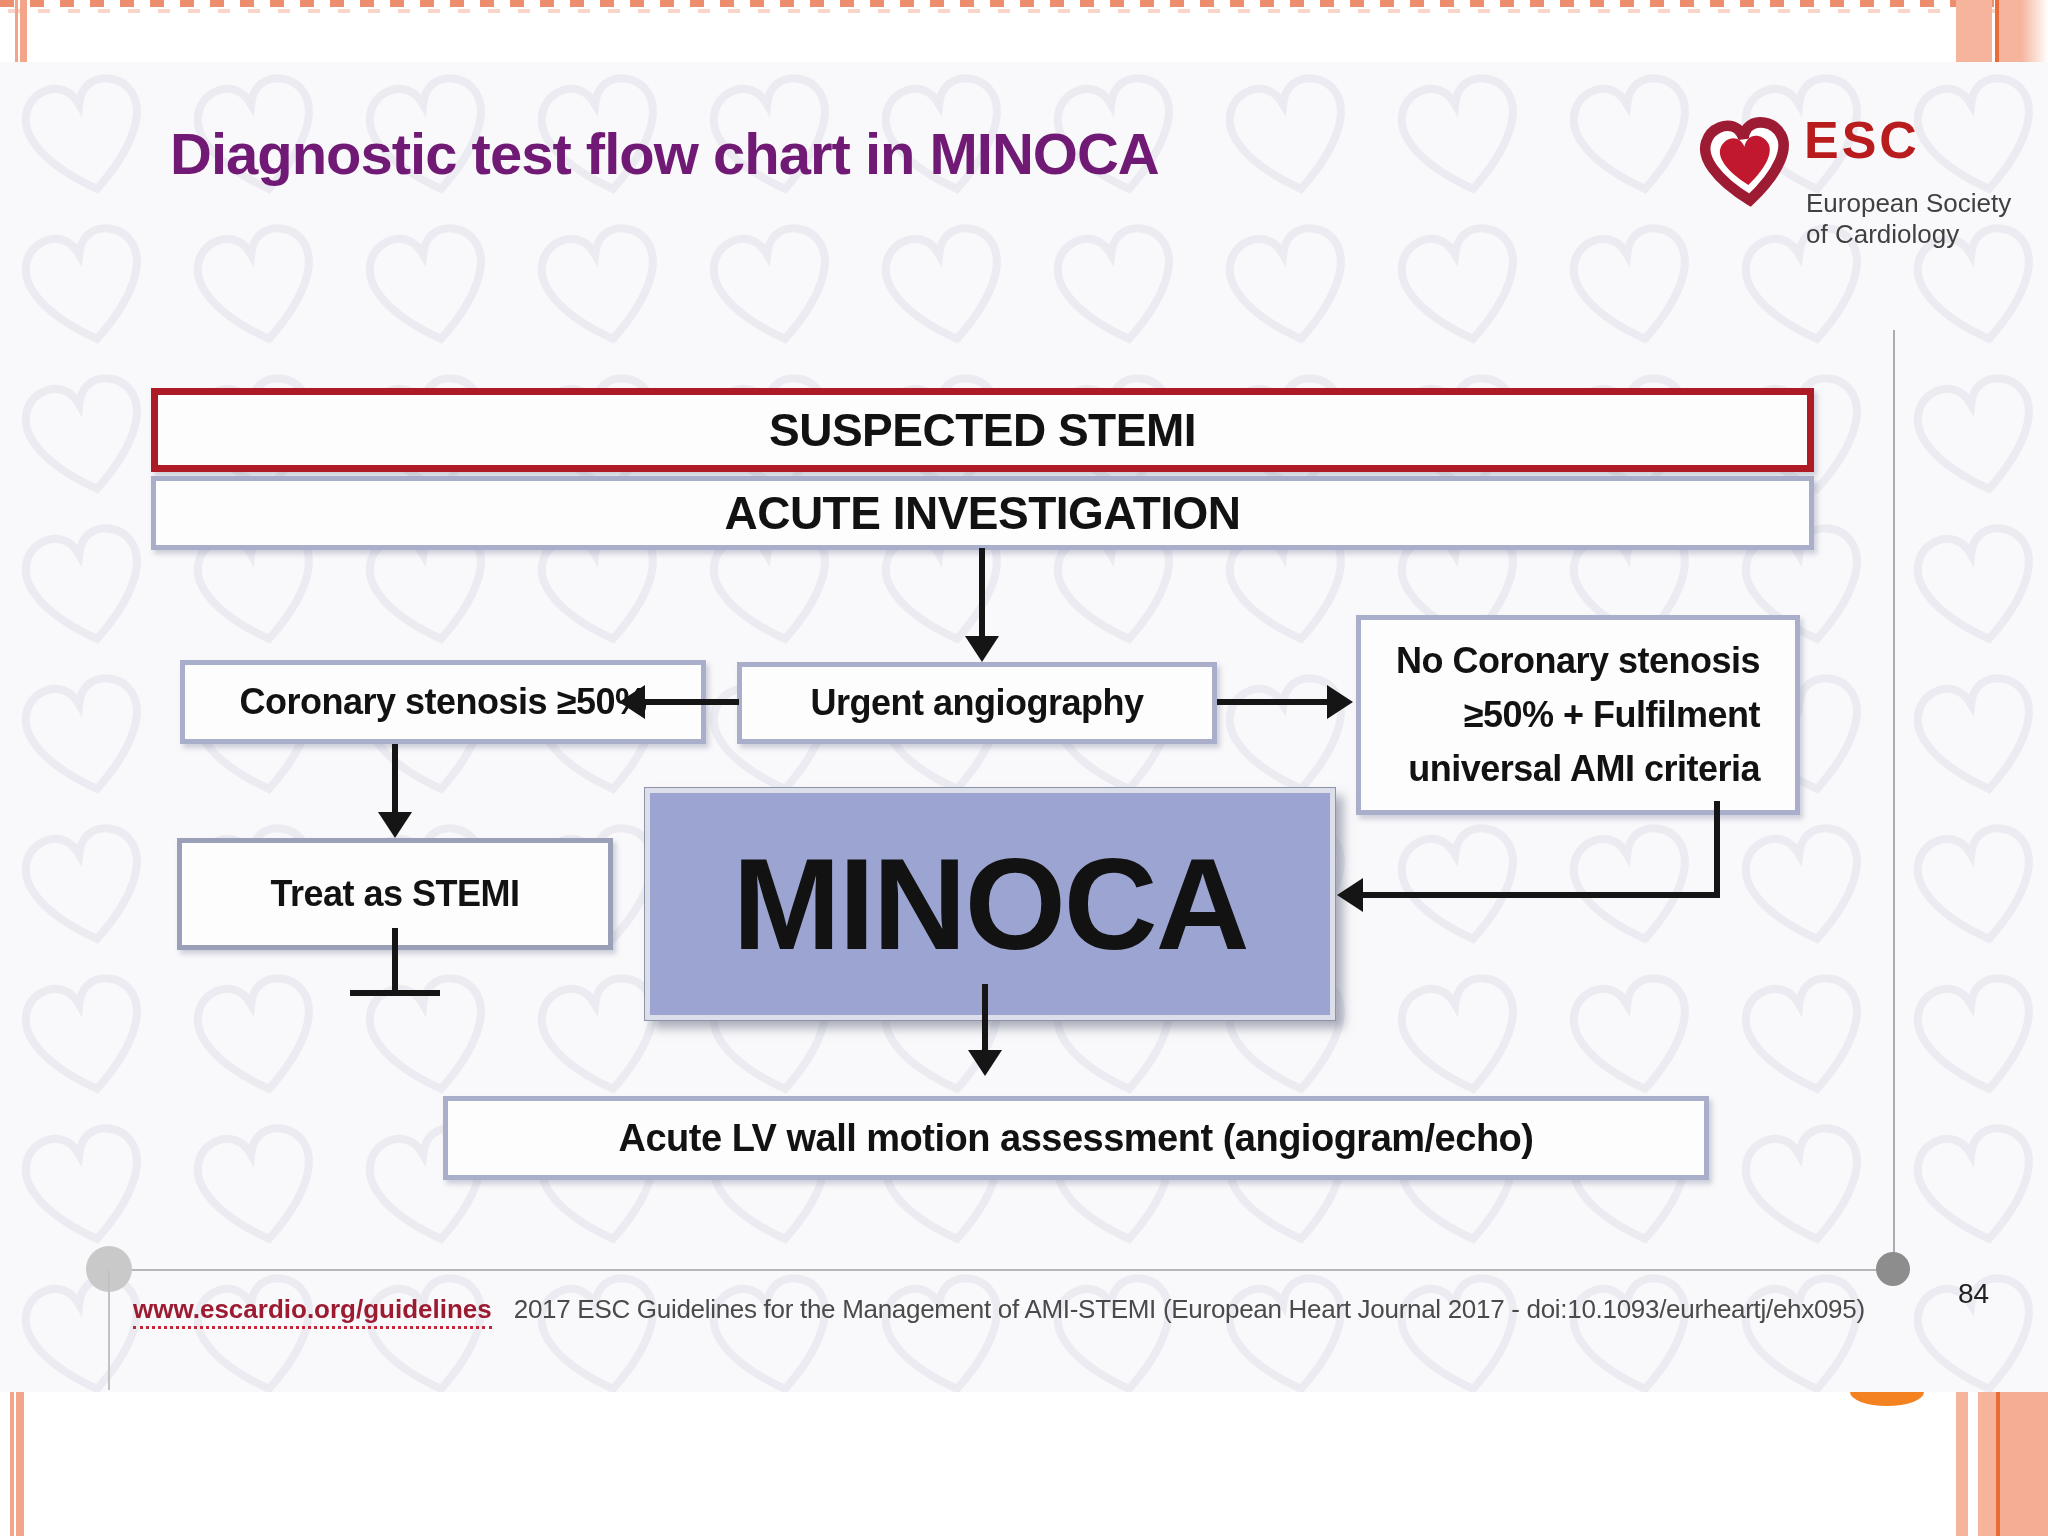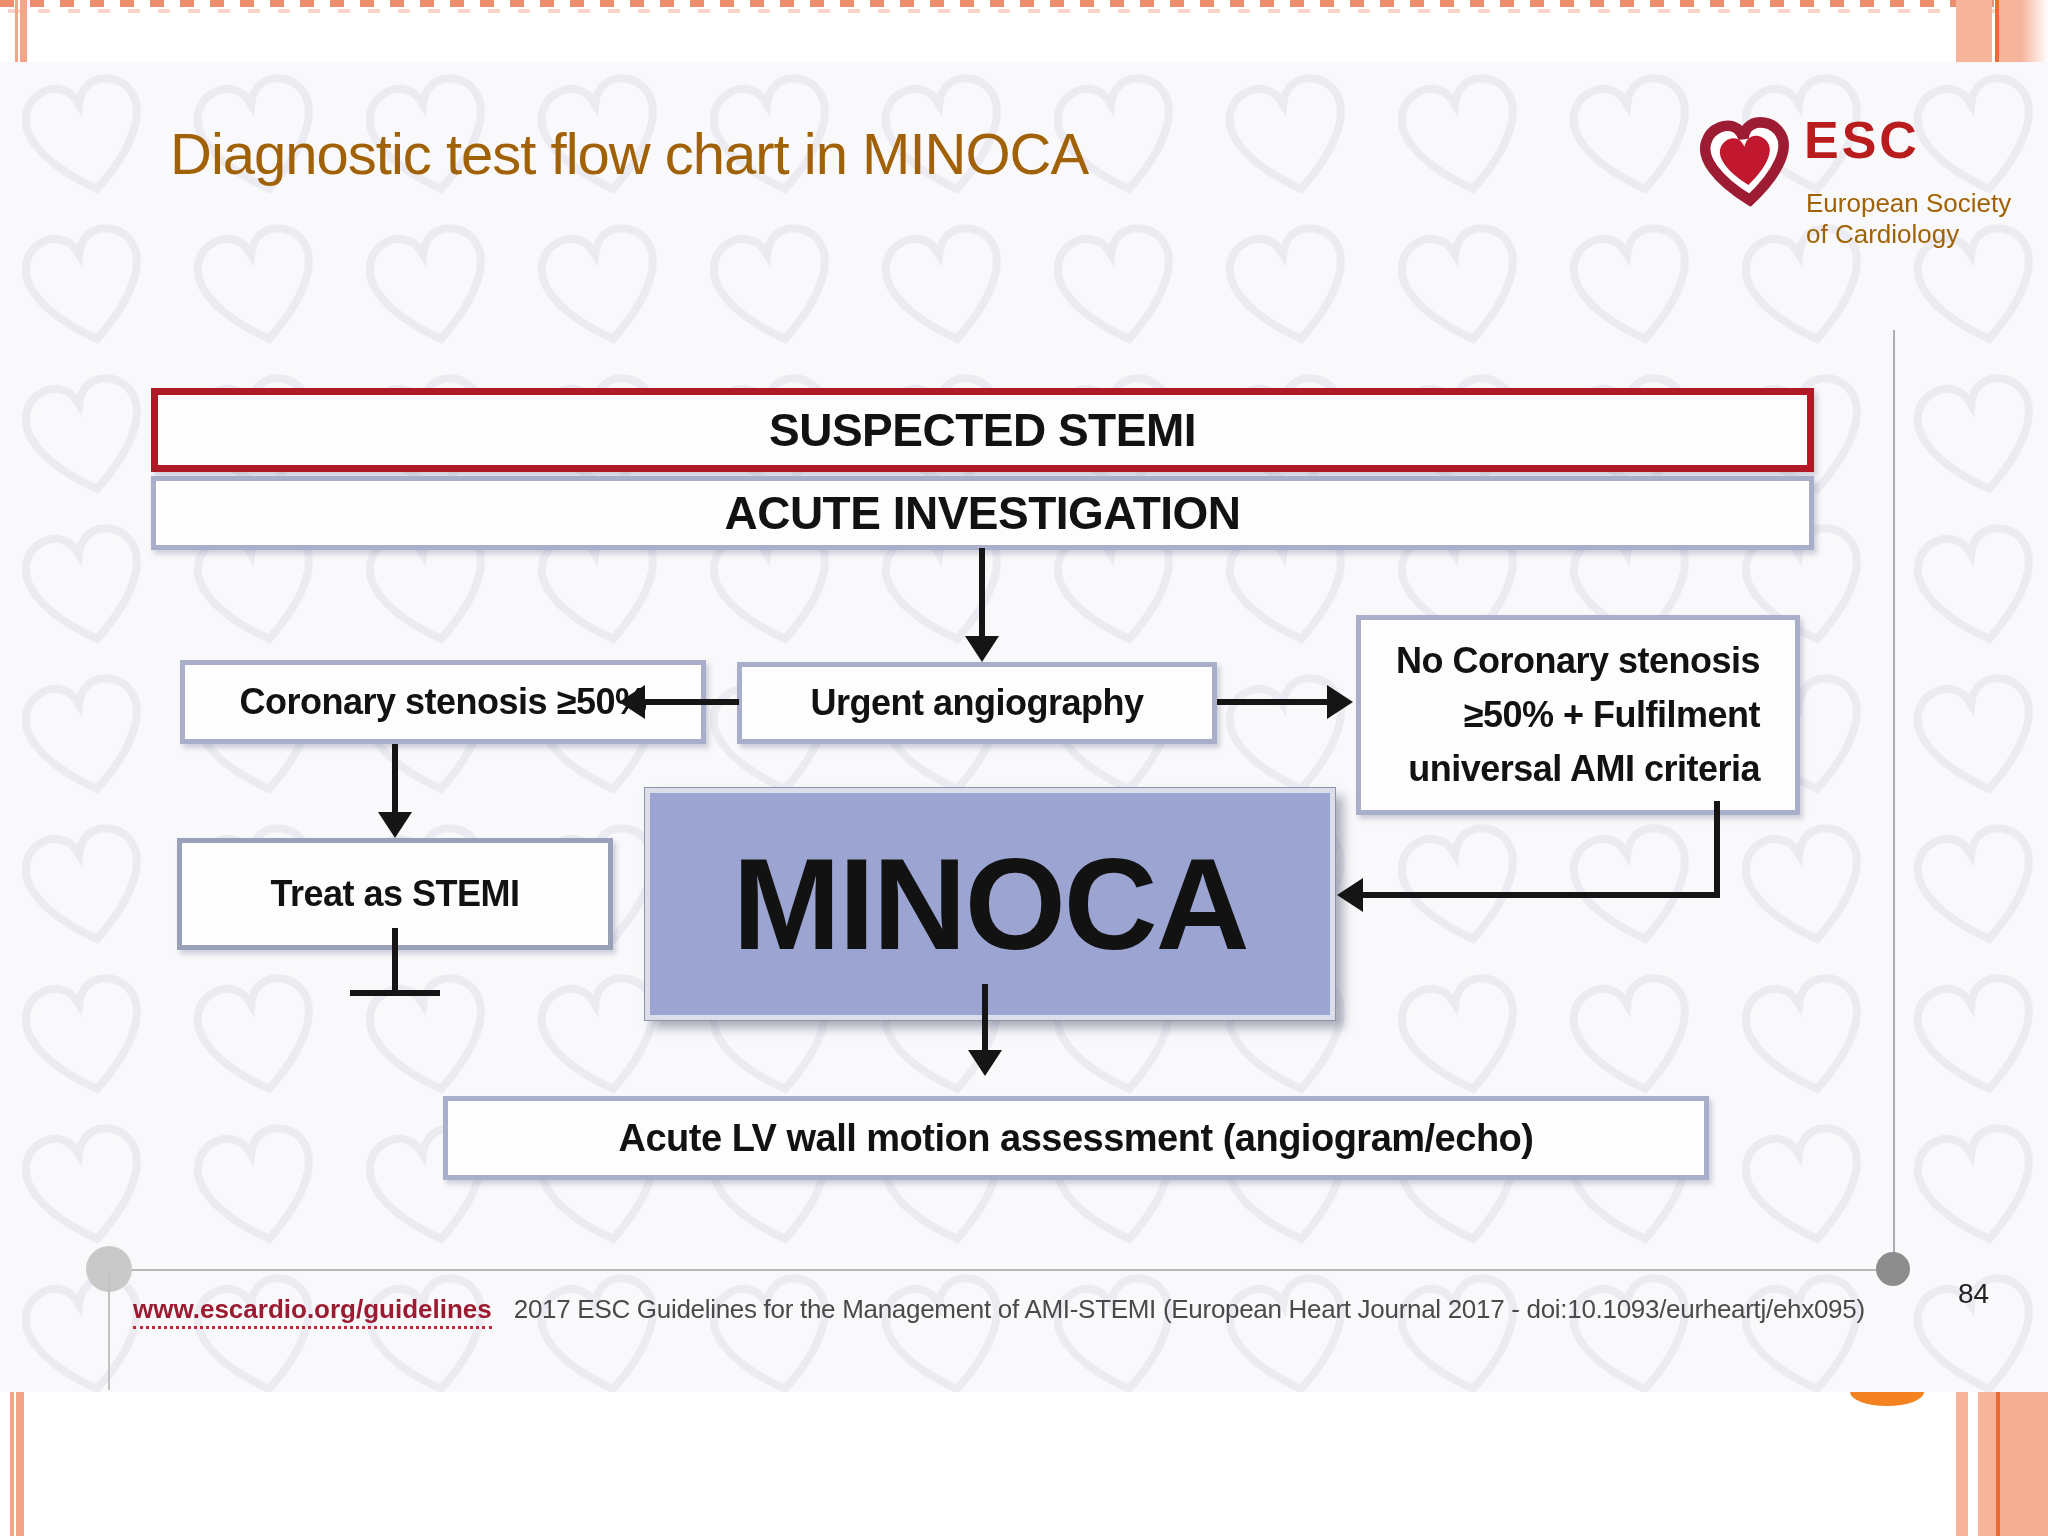--- a/index.html
+++ b/index.html
@@ -11,27 +11,27 @@
     background:repeating-linear-gradient(90deg,#ec8d6e 0 14px,transparent 14px 30px);}
   .top-dashes2{position:absolute;left:8px;top:9px;width:2040px;height:4px;opacity:.55;
     background:repeating-linear-gradient(90deg,#f3b39c 0 12px,transparent 12px 30px);}
   .stripe{position:absolute;}
 
   
   .slide{position:absolute;left:0;top:62px;width:2048px;height:1330px;background:#f9f9fb;}
   .watermark{position:absolute;left:0;top:0;width:100%;height:100%;}
 
   
-  .title{position:absolute;left:170px;top:120px;font-size:58px;font-weight:normal;
-         letter-spacing:-1px;color:#a16207;}
+  .title{position:absolute;left:170px;top:120px;font-size:58px;font-weight:bold;
+         letter-spacing:-1px;color:#701a75;}
   .logo{position:absolute;left:1698px;top:108px;width:330px;}
   .logo-heart{position:absolute;left:0;top:6px;width:96px;height:96px;}
   .logo-esc{position:absolute;left:106px;top:2px;font-size:52px;font-weight:600;
             letter-spacing:3px;color:#b91c1c;}
-  .logo-sub{position:absolute;left:108px;top:80px;font-size:26px;line-height:31px;color:#a16207;}
+  .logo-sub{position:absolute;left:108px;top:80px;font-size:26px;line-height:31px;color:#404040;}
 
   .vguide{position:absolute;left:1893px;top:330px;width:2px;height:940px;background:#a9adb5;}
 
   
   .box{position:absolute;background:#fdfdfe;display:flex;align-items:center;justify-content:center;
        text-align:right;font-weight:bold;color:#121212;letter-spacing:-0.5px;
        box-shadow:3px 4px 5px rgba(120,125,155,.35);box-sizing:border-box;}
   .b-red{border:7px solid #ae1a26;}
   .b-blue{border:5px solid #a9aecb;}
   .suspected{left:151px;top:388px;width:1663px;height:84px;font-size:46px;}

